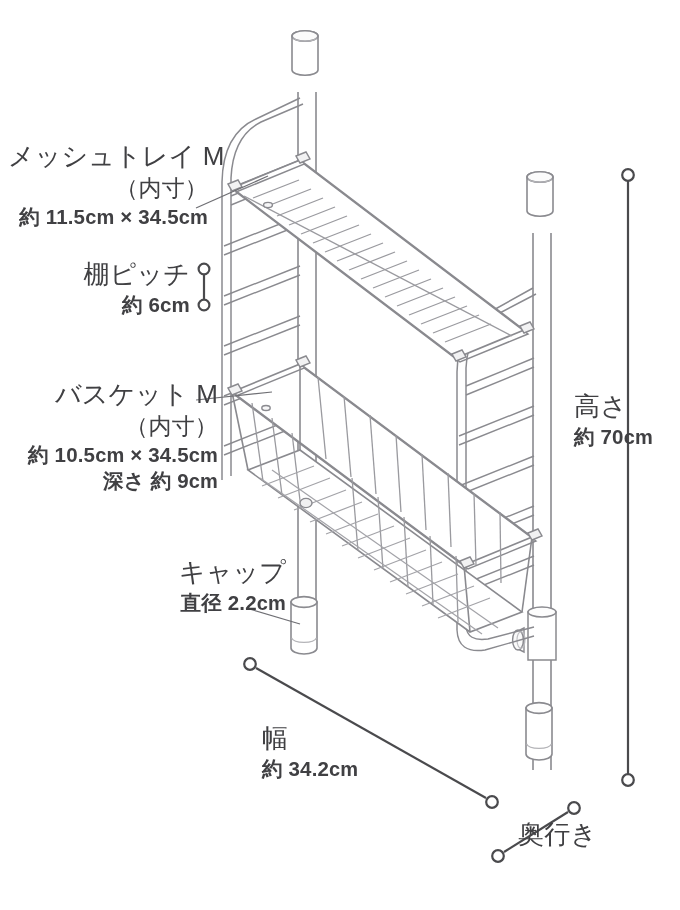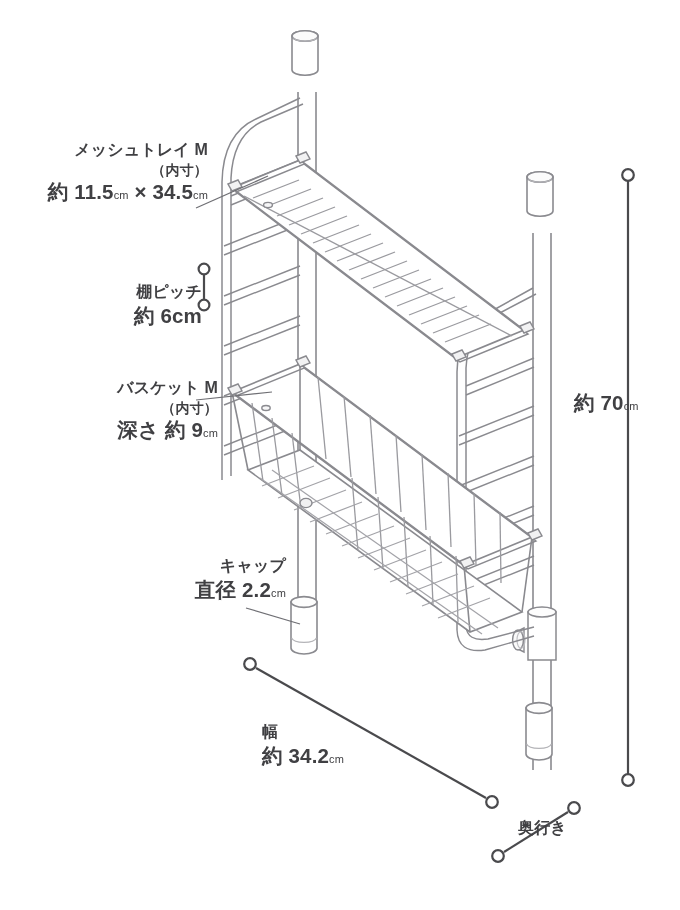--- a/index.html
+++ b/index.html
@@ -26,27 +26,27 @@
     line-height: 1.30;
     color: #404043;
     white-space: nowrap;
     letter-spacing: 0.01em;
   }
   .label .ln { display: block; }
   .t-right { text-align: right; }
   .t-left  { text-align: left; }
 
   
-  .sz-jp   { font-size: 16px; font-weight: 700; }
+  .sz-jp   { font-size: 26px; font-weight: 400; }
   .sz-num  { font-size: 20.5px; font-weight: 600; }
-  .unit    { font-size: 11px; font-weight: 400; }
-  .sz-paren{ font-size: 14px; font-weight: 700; }
+  .unit    { font-size: 20px; font-weight: 700; }
+  .sz-paren{ font-size: 23px; font-weight: 400; }
 
   #lbl-mesh   { left: 8px;   top: 140px;  width: 200px; }
-  #lbl-pitch  { left: 20px;   top: 258px;  width: 182px; margin-top: 24px; }
+  #lbl-pitch  { left: 8px;   top: 258px;  width: 182px; }
   #lbl-basket { left: 10px;   top: 378px;  width: 208px; }
   #lbl-cap    { left: 110px; top: 556px;  width: 176px; }
   #lbl-height { left: 574px; top: 390px;  width: 106px; }
   #lbl-width  { left: 262px; top: 722px;  width: 148px; }
   #lbl-depth  { left: 518px; top: 818px;  width: 160px; }
 </style>
 </head>
 <body>
 
 <svg id="stage" viewBox="0 0 680 910">
@@ -255,29 +255,31 @@
 </div>
 
 <div class="label t-right" id="lbl-pitch">
   <span class="ln sz-jp">棚ピッチ</span>
   <span class="ln sz-num"><span>約</span> <span>6cm</span></span>
 </div>
 
 <div class="label t-right" id="lbl-basket">
   <span class="ln sz-jp">バスケット M</span>
   <span class="ln sz-paren">（内寸）</span>
+  <span class="ln sz-num"><span>約</span> <span>10.5</span><span class="unit">cm</span> <span>×</span> <span>34.5</span><span class="unit">cm</span></span>
   <span class="ln sz-num"><span>深さ</span> <span>約</span> <span>9</span><span class="unit">cm</span></span>
 </div>
 
 <div class="label t-right" id="lbl-cap">
   <span class="ln sz-jp">キャップ</span>
   <span class="ln sz-num"><span>直径</span> <span>2.2</span><span class="unit">cm</span></span>
 </div>
 
 <div class="label t-left" id="lbl-height">
+  <span class="ln sz-jp">高さ</span>
   <span class="ln sz-num"><span>約</span> <span>70</span><span class="unit">cm</span></span>
 </div>
 
 <div class="label t-left" id="lbl-width">
   <span class="ln sz-jp">幅</span>
   <span class="ln sz-num"><span>約</span> <span>34.2</span><span class="unit">cm</span></span>
 </div>
 
 <div class="label t-left" id="lbl-depth">
   <span class="ln sz-jp">奥行き</span>

